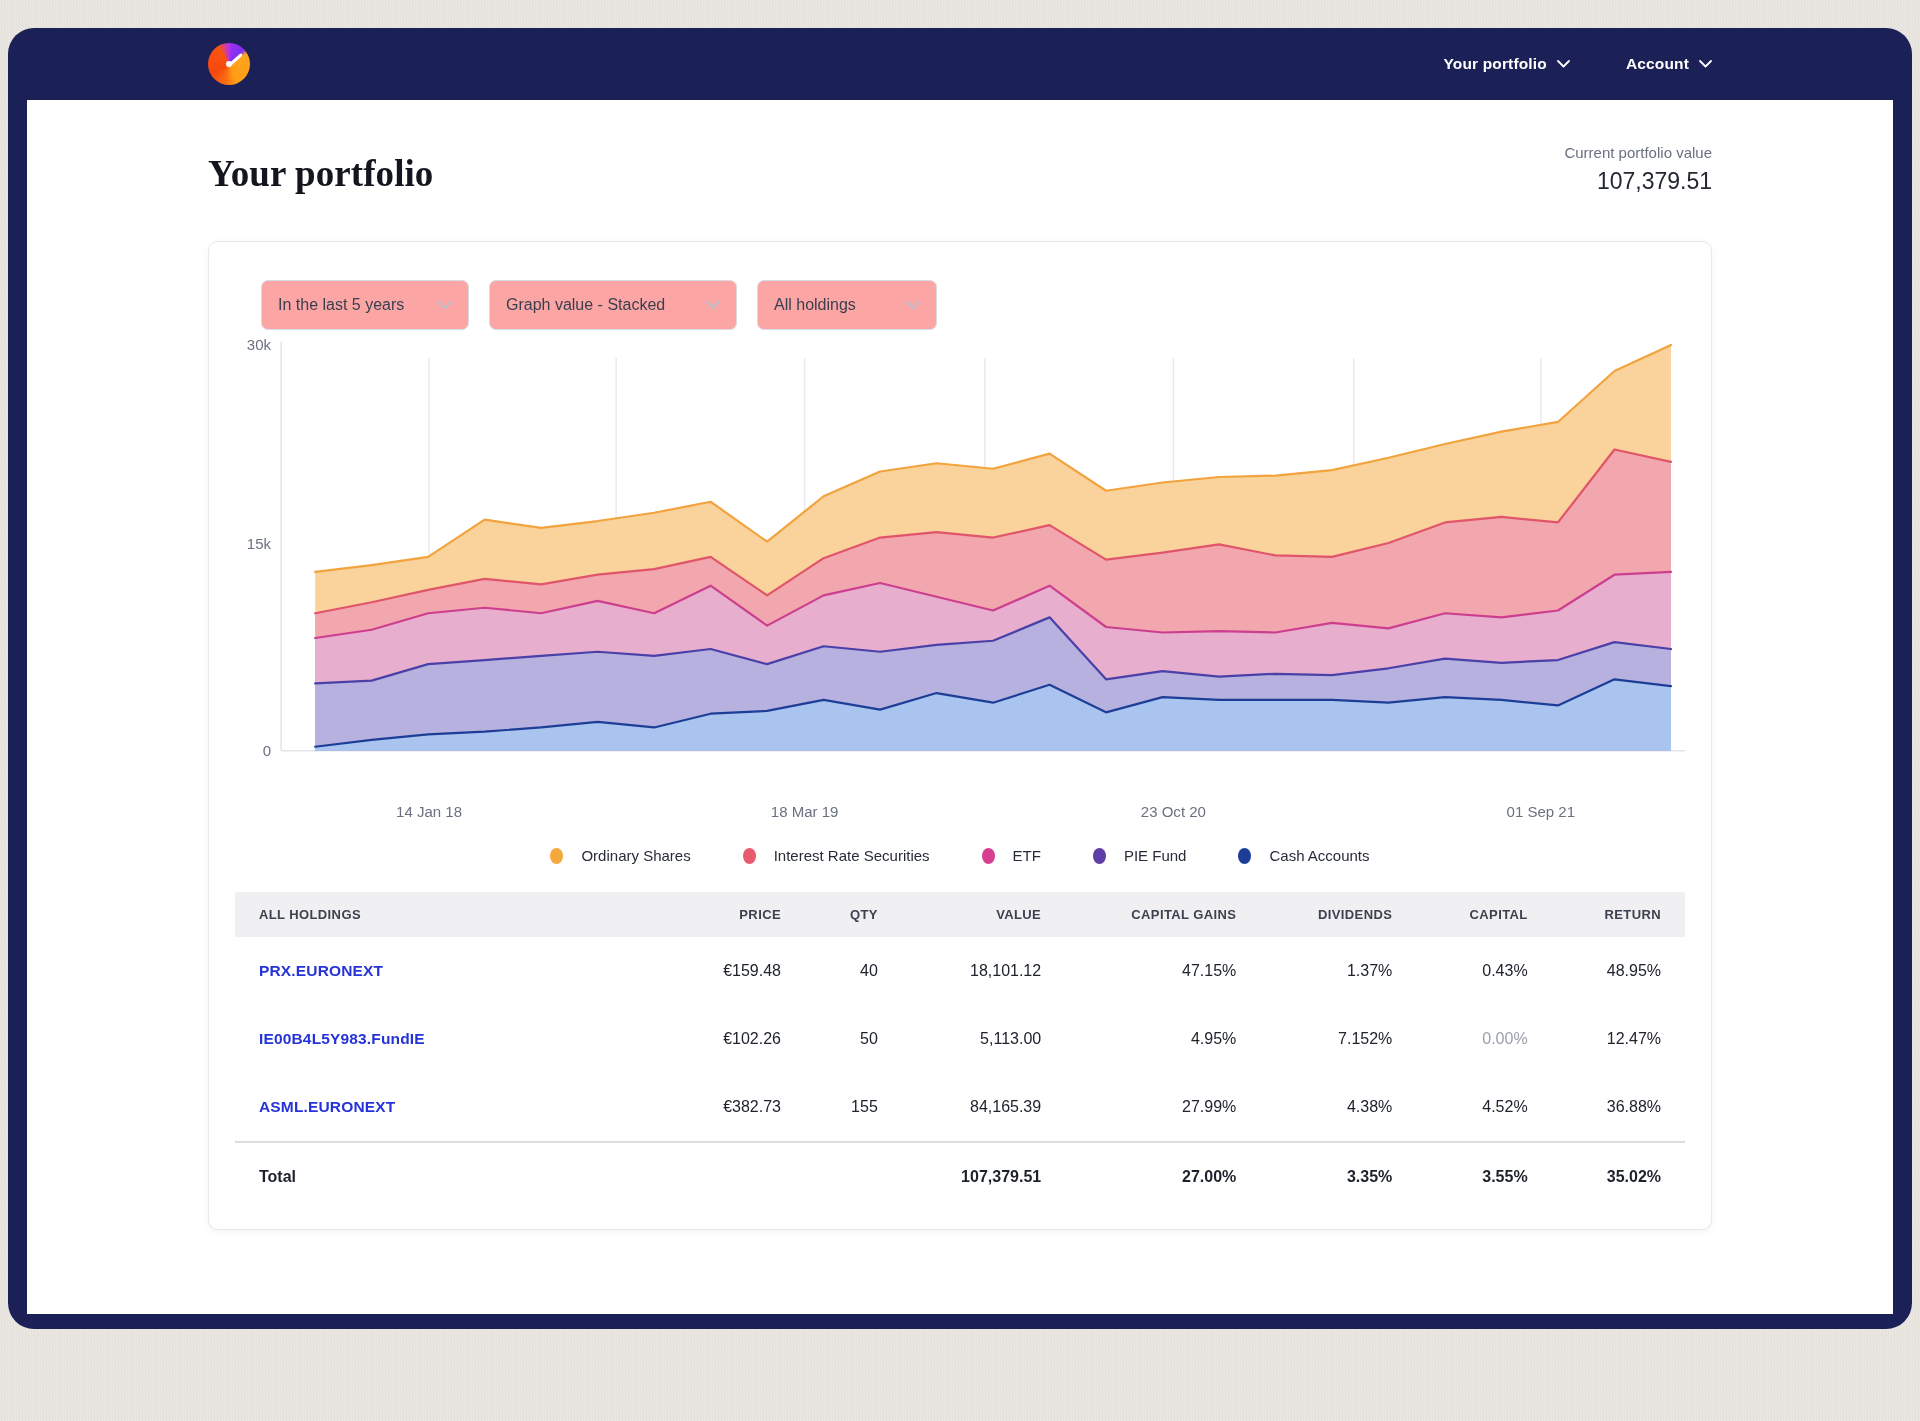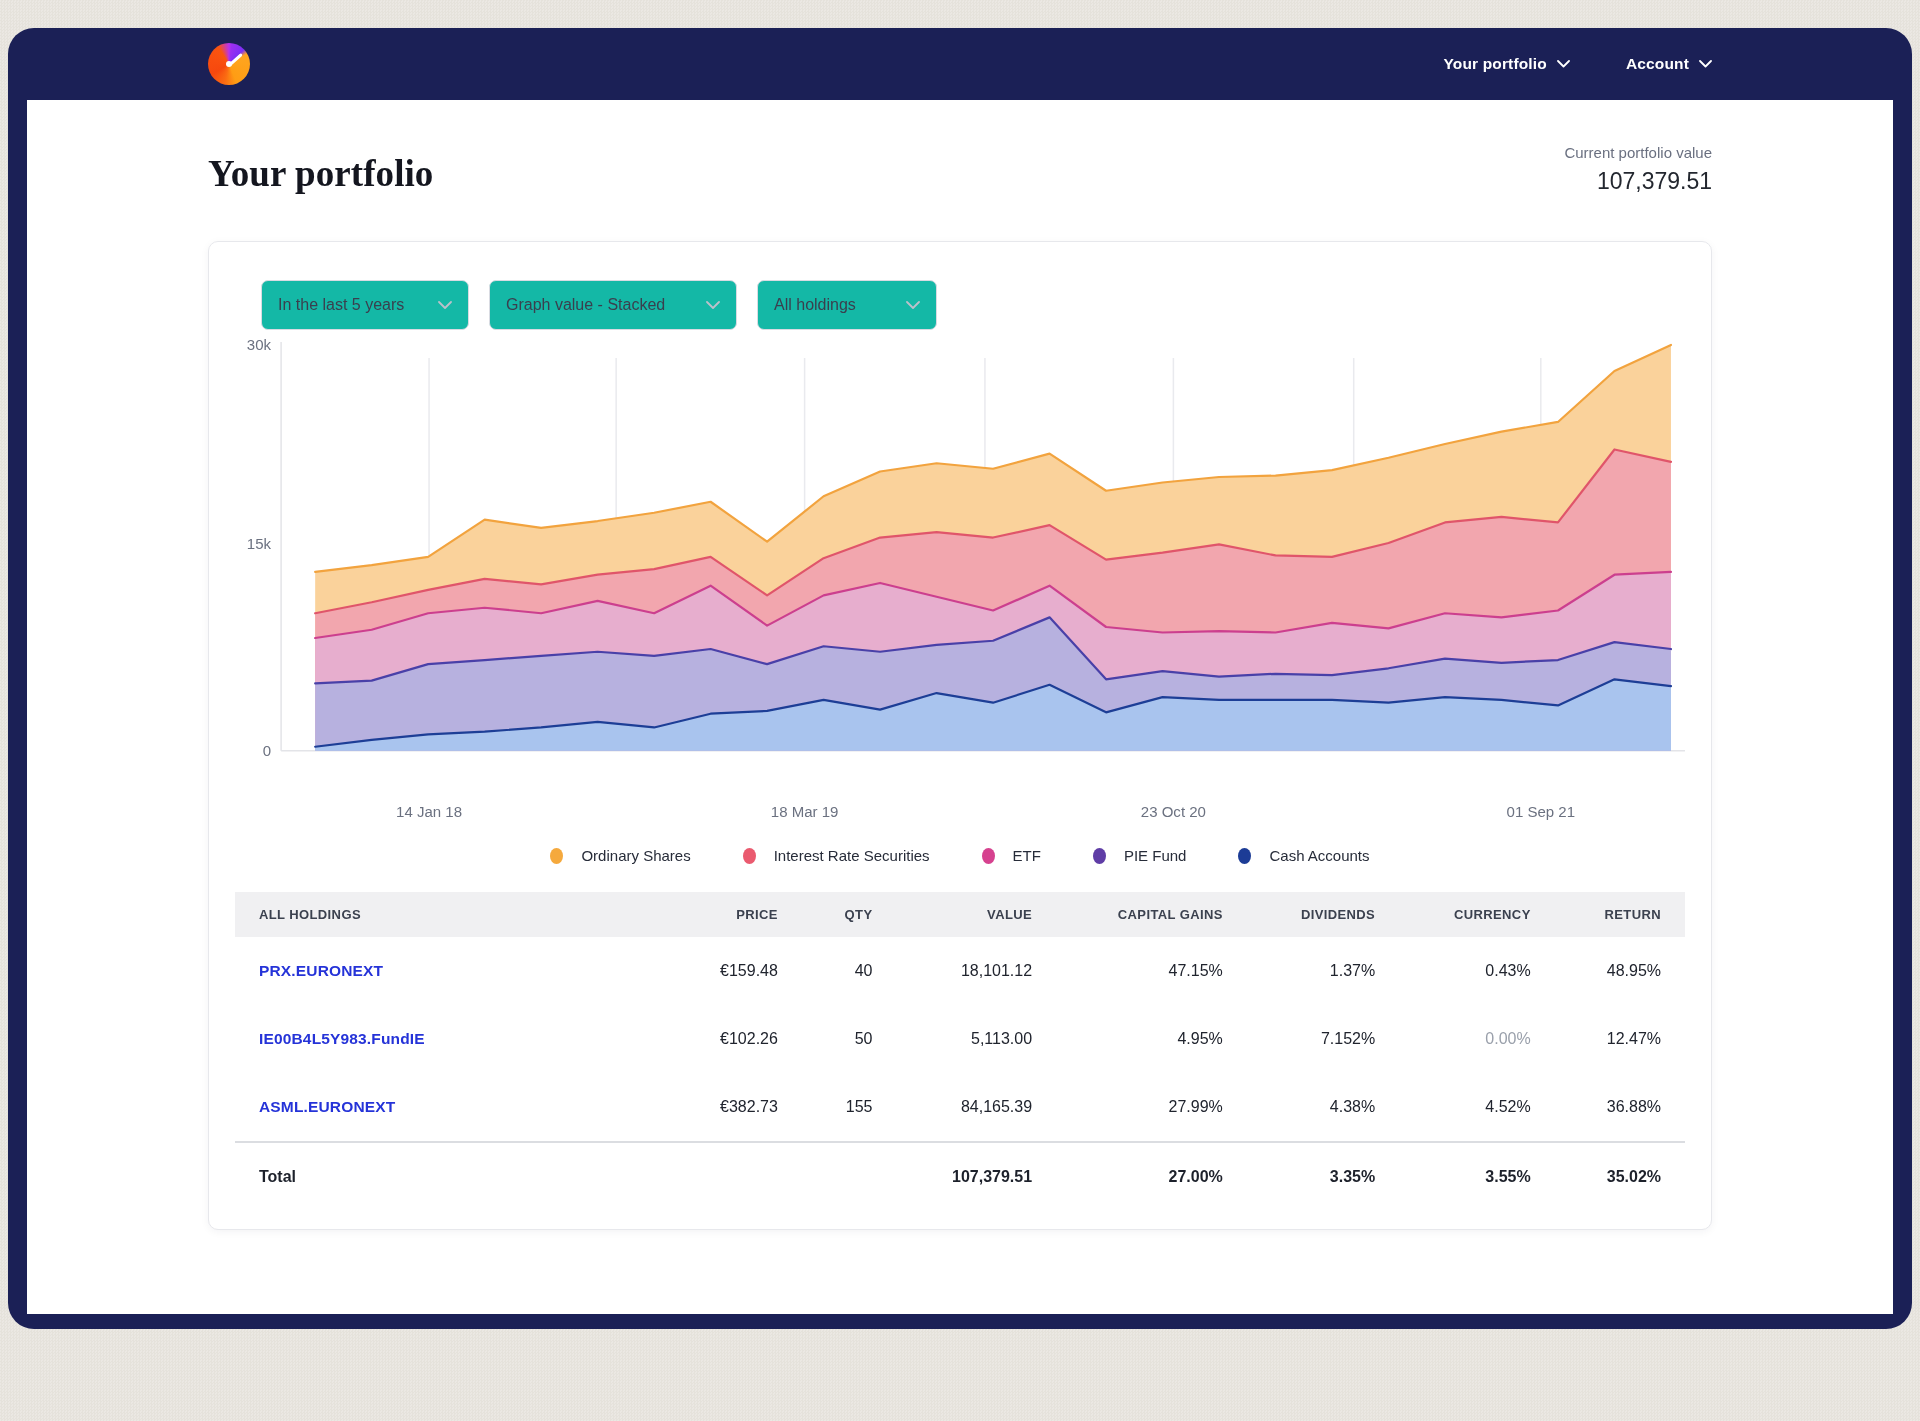--- a/index.html
+++ b/index.html
@@ -66,21 +66,21 @@
   .card{
     margin-top:46px; background:#fff;
     border:1px solid #e7e8ec; border-radius:10px;
     box-shadow:0 2px 8px rgba(20,24,60,.05);
     padding:24px 26px 18px;
   }
   .filters{ display:flex; gap:20px; margin:14px 0 6px 26px; }
   .filter-btn{
     display:inline-flex; align-items:center; justify-content:space-between;
     height:50px; padding:0 16px; gap:30px;
-    background:#14b8a6; border:1px solid #d9dbe2; border-radius:7px;
+    background:#fca5a5; border:1px solid #d9dbe2; border-radius:7px;
     font-size:16px; color:#3a3f4e; cursor:pointer; font-family:inherit;
   }
   .filter-btn:nth-child(1){ min-width:208px; }
   .filter-btn:nth-child(2){ min-width:248px; }
   .filter-btn:nth-child(3){ min-width:180px; }
   .filter-btn svg{ flex:none; }
 
   .chart-wrap{ margin-top:6px; }
   .chart-wrap svg{ width:100%; display:block; }
   .ylabel,.xlabel{ font-size:15px; fill:#6b7180; font-family:"Liberation Sans",sans-serif; }
@@ -231,21 +231,21 @@
 
         <table>
           <thead>
               <tr>
                 <th>ALL HOLDINGS</th>
                 <th>PRICE</th>
                 <th>QTY</th>
                 <th>VALUE</th>
                 <th>CAPITAL GAINS</th>
                 <th>DIVIDENDS</th>
-                <th>CURRENCY</th>
+                <th>CAPITAL</th>
                 <th>RETURN</th>
               </tr>
             </thead>
           <tbody>
               <tr>
                 <td><span class="ticker">PRX.EURONEXT</span></td>
                 <td>€159.48</td>
                 <td>40</td>
                 <td>18,101.12</td>
                 <td>47.15%</td>

